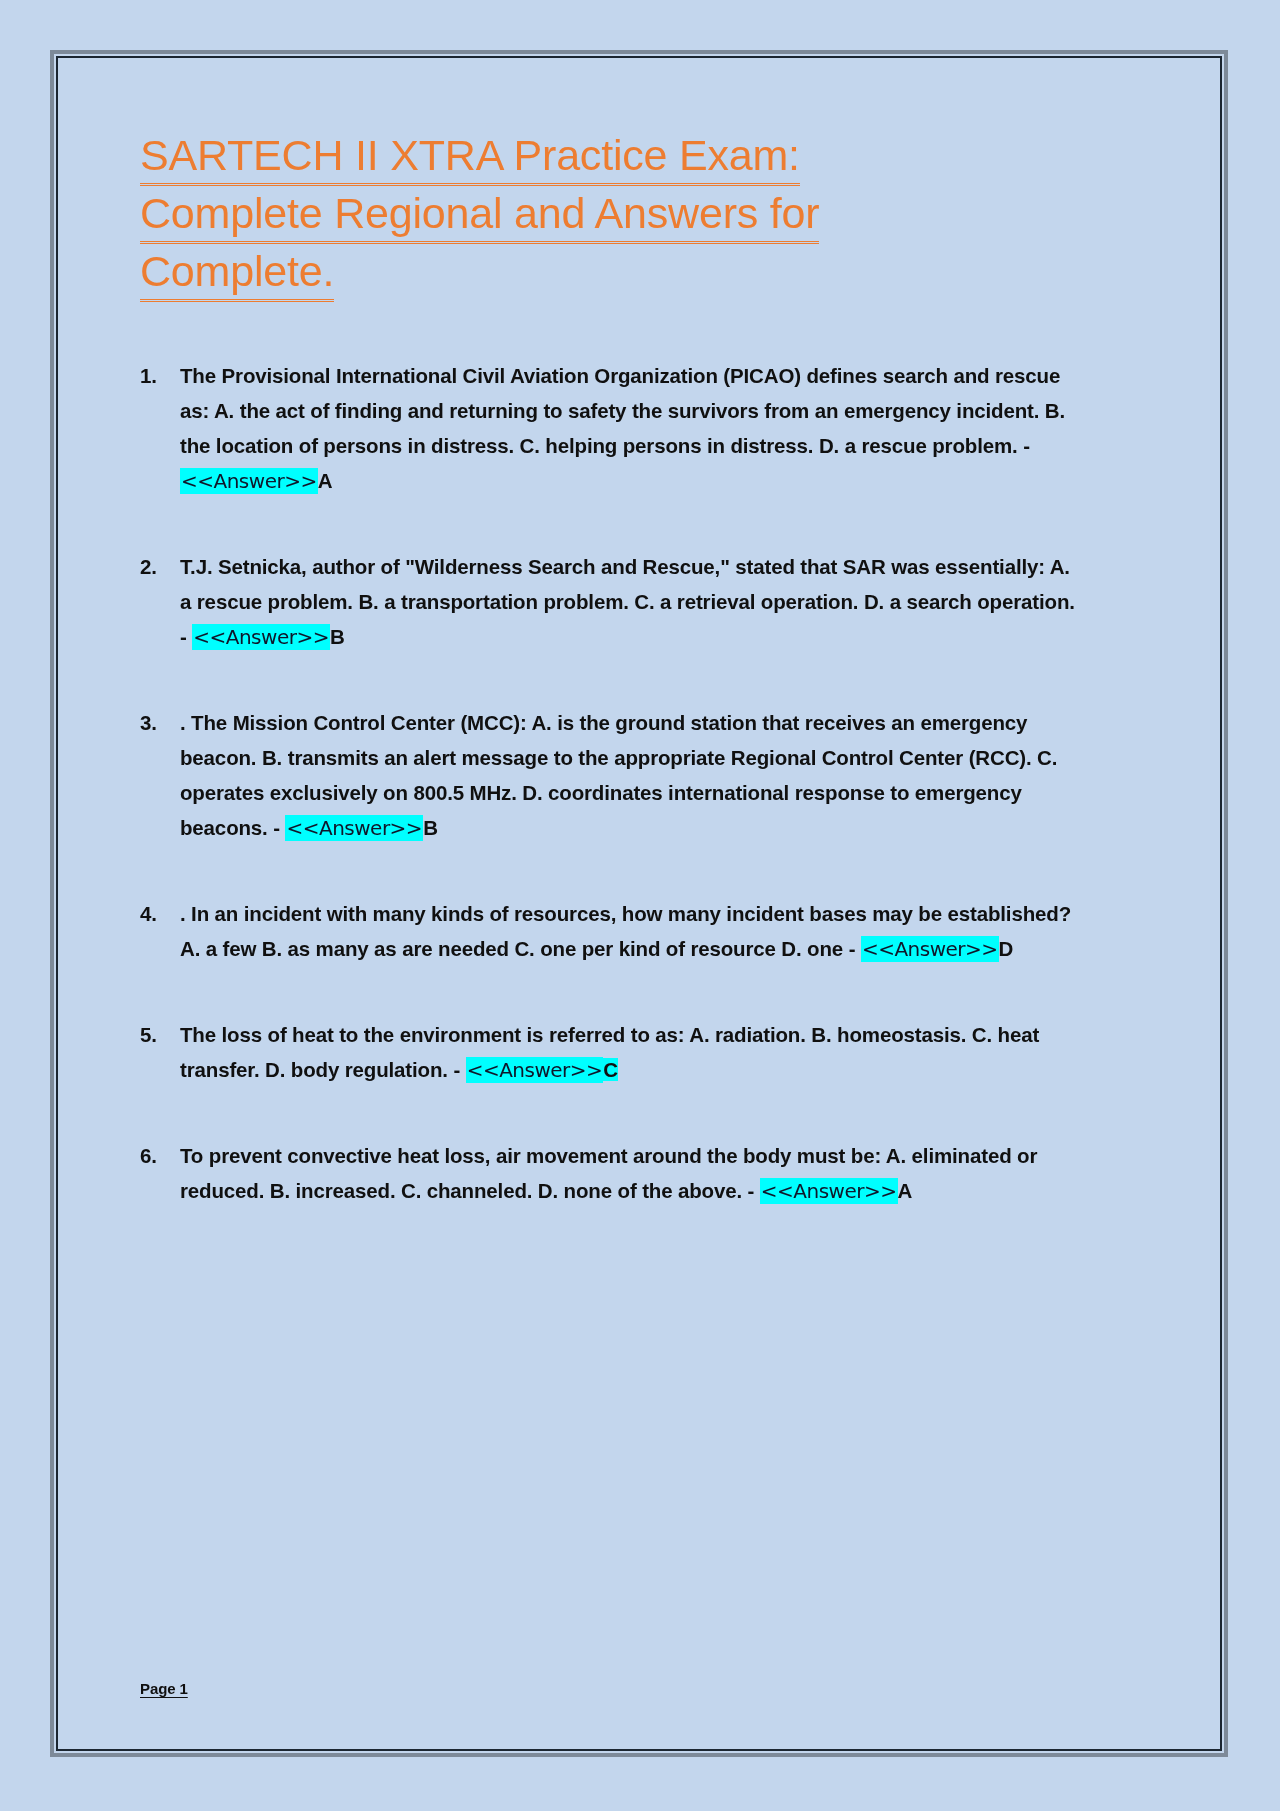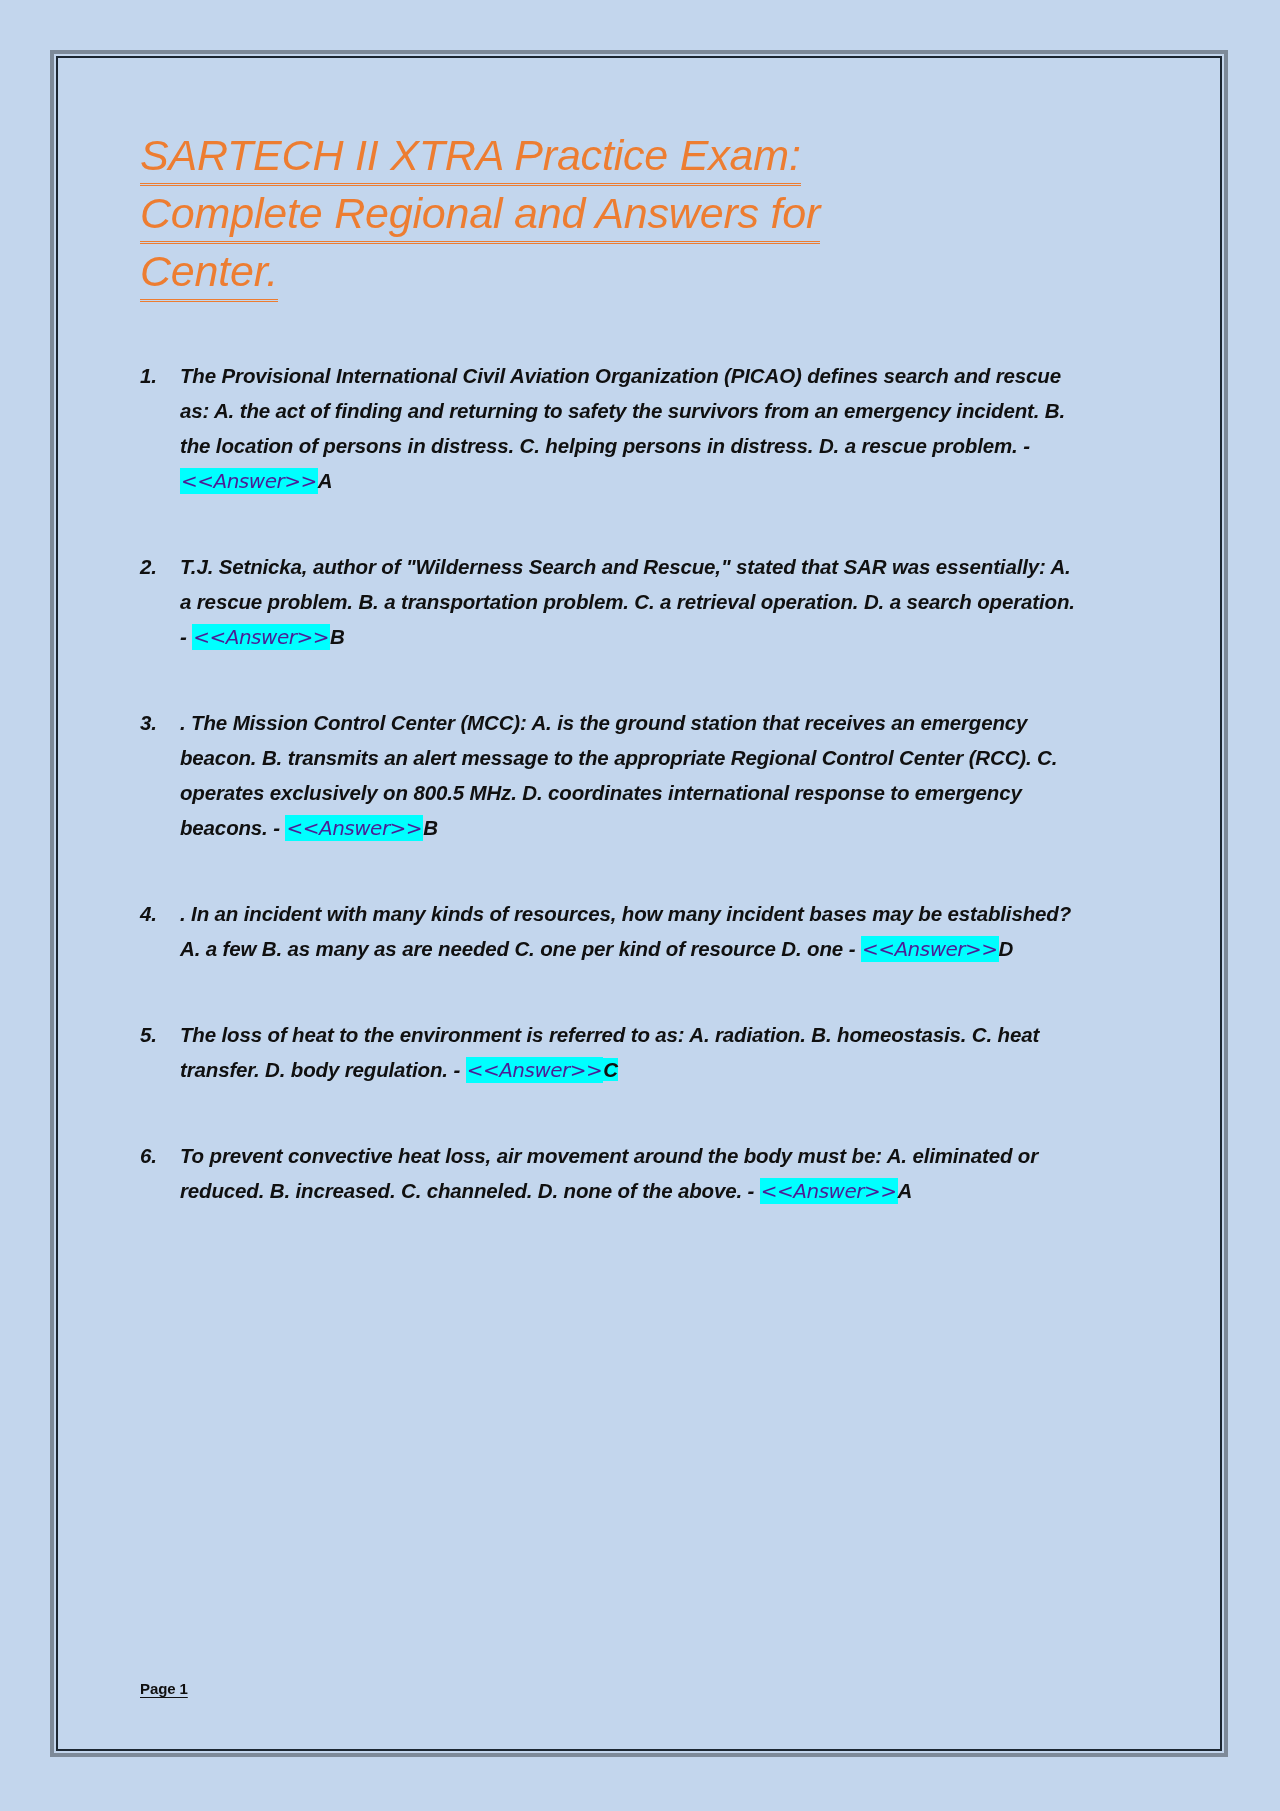--- a/index.html
+++ b/index.html
@@ -35,21 +35,20 @@
     overflow: hidden;
   }
 
   
   #content {
     position: absolute;
     left: 82px;
     top: 70px;
     right: 46px;
     bottom: 18px;
-    font-style: italic;
   }
 
   
   #doc-title {
     color: #ED7D31;
     font-family: "Liberation Sans Narrow", "Liberation Sans", sans-serif;
     font-size: 43px;
     line-height: 54px;
     font-weight: 400;
     letter-spacing: -0.2px;
@@ -91,21 +90,21 @@
     font-weight: bold;
     font-size: 20.5px;
     line-height: 35px;
     color: #101010;
   }
   .qbody {
     display: inline;
   }
   .answer-tag {
     background: #00FFFF;
-    color: #4c1d95;
+    color: #0f172a;
     font-family: "DejaVu Sans", sans-serif;
     font-weight: 400;
     font-size: 20px;
     letter-spacing: -0.5px;
     padding: 1px 1px;
     box-decoration-break: clone;
     -webkit-box-decoration-break: clone;
   }
   .answer-letter {
     font-weight: bold;
@@ -134,21 +133,21 @@
 <body>
 
 <div id="page-frame">
   <div id="page-frame-inner">
 
     <div id="content">
 
       <h1 id="doc-title">
         <span class="tline">SARTECH II XTRA Practice Exam:</span>
         <span class="tline">Complete Regional and Answers for</span>
-        <span class="tline">Center.</span>
+        <span class="tline">Complete.</span>
       </h1>
 
       <ol id="question-list">
 
         <li>
           <span class="qbody">The Provisional International Civil Aviation Organization (PICAO) defines search and rescue as: A. the act of finding and returning to safety the survivors from an emergency incident. B. the location of persons in distress. C. helping persons in distress. D. a rescue problem. - </span><span class="answer-tag">&lt;&lt;Answer&gt;&gt;</span><span class="answer-letter">A</span>
         </li>
 
         <li>
           <span class="qbody">T.J. Setnicka, author of "Wilderness Search and Rescue," stated that SAR was essentially: A. a rescue problem. B. a transportation problem. C. a retrieval operation. D. a search operation. - </span><span class="answer-tag">&lt;&lt;Answer&gt;&gt;</span><span class="answer-letter">B</span>

